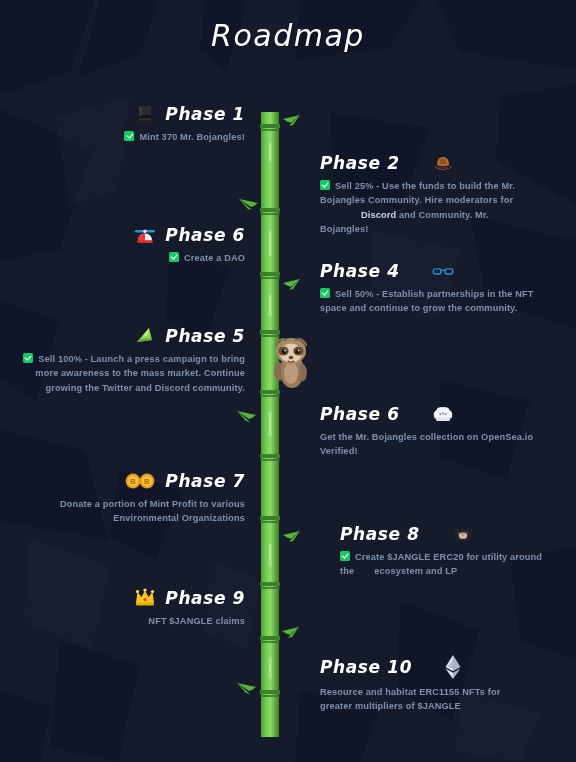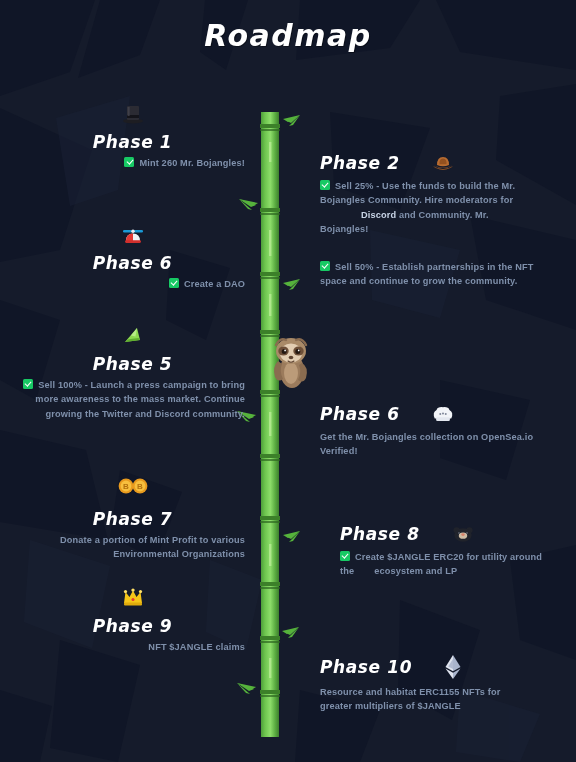--- a/index.html
+++ b/index.html
@@ -27,21 +27,21 @@
 
   
   #page-title {
     position: absolute;
     top: 18px;
     left: 0;
     width: 576px;
     text-align: center;
     z-index: 6;
     font-family: "DejaVu Sans", sans-serif;
-    font-weight: bold;
+    font-weight: normal;
     font-style: italic;
     font-size: 30px;
     letter-spacing: 1.5px;
     color: #ffffff;
     text-shadow: 1px 1px 0 rgba(0,0,0,0.35);
   }
 
   
   #bamboo-stalk {
     position: absolute;
@@ -69,21 +69,21 @@
   }
   .phase.left  { text-align: right; }
   .phase.right { text-align: left;  }
 
   .phase-head {
     display: flex;
     align-items: center;
     gap: 9px;
     margin-bottom: 5px;
   }
-  .phase.left .phase-head  { justify-content: flex-end; flex-direction: column; }
+  .phase.left .phase-head  { justify-content: flex-end; }
   .phase.right .phase-head { justify-content: flex-start; gap: 32px; }
 
   .phase-title {
     font-family: "DejaVu Sans", sans-serif;
     font-weight: bold;
     font-style: italic;
     font-size: 17px;
     letter-spacing: 0.6px;
     color: #ffffff;
     white-space: nowrap;
@@ -288,21 +288,21 @@
   <div class="phase-head">
     <svg class="phase-emoji" viewBox="0 0 22 22">
       <ellipse cx="11" cy="18" rx="10" ry="2.6" fill="#1d1d22"></ellipse>
       <rect x="5" y="3" width="12" height="14" rx="1" fill="#2b2b33"></rect>
       <rect x="5" y="12" width="12" height="3" fill="#14141a"></rect>
       <rect x="5.6" y="4" width="2" height="9" fill="#45454f" opacity="0.8"></rect>
     </svg>
     <span class="phase-title">Phase 1</span>
   </div>
   <div class="phase-body">
-    <span class="check"></span><span>Mint 260 Mr. Bojangles!</span>
+    <span class="check"></span><span>Mint 370 Mr. Bojangles!</span>
   </div>
 </div>
 
 <div class="phase right" style="left:320px; top:152px; width:215px;">
   <div class="phase-head">
     <span class="phase-title">Phase 2</span>
     <svg class="phase-emoji" viewBox="0 0 22 22">
       <path d="M1,14 Q11,20 21,14 Q18,17 11,18 Q4,17 1,14 Z" fill="#8a4f22"></path>
       <path d="M2,13.5 Q11,18.5 20,13.5 Q16,15.5 11,15.8 Q6,15.5 2,13.5 Z" fill="#a9612c"></path>
       <path d="M5,13 Q5,5 11,5 Q17,5 17,13 Q11,15.5 5,13 Z" fill="#b86c31"></path>
@@ -325,20 +325,28 @@
       <rect x="3" y="16.3" width="16" height="2.6" rx="1.3" fill="#d02f2c"></rect>
     </svg>
     <span class="phase-title">Phase 6</span>
   </div>
   <div class="phase-body">
     <span class="check"></span><span>Create a DAO</span>
   </div>
 </div>
 
 <div class="phase right" style="left:320px; top:260px; width:215px;">
+  <div class="phase-head">
+    <span class="phase-title">Phase 4</span>
+    <svg class="phase-emoji" viewBox="0 0 26 22">
+      <rect x="1.5" y="8.5" width="9" height="6" rx="2.4" fill="none" stroke="#1f8fd4" stroke-width="1.7"></rect>
+      <rect x="15.5" y="8.5" width="9" height="6" rx="2.4" fill="none" stroke="#1f8fd4" stroke-width="1.7"></rect>
+      <path d="M10.5,10.6 Q13,9.4 15.5,10.6" stroke="#1f8fd4" stroke-width="1.7" fill="none"></path>
+    </svg>
+  </div>
   <div class="phase-body">
     <span class="check"></span><span>Sell 50% - Establish partnerships in the NFT space and continue to grow the community.</span>
   </div>
 </div>
 
 <div class="phase left" style="left:20px; top:325px; width:225px;">
   <div class="phase-head">
     <svg class="phase-emoji" viewBox="0 0 22 22">
       <path d="M15,3 L3,17 L18,15 Z" fill="#8cd94f"></path>
       <path d="M15,3 L9,10.5 L13.5,11.5 Z" fill="#b6ec86"></path>

